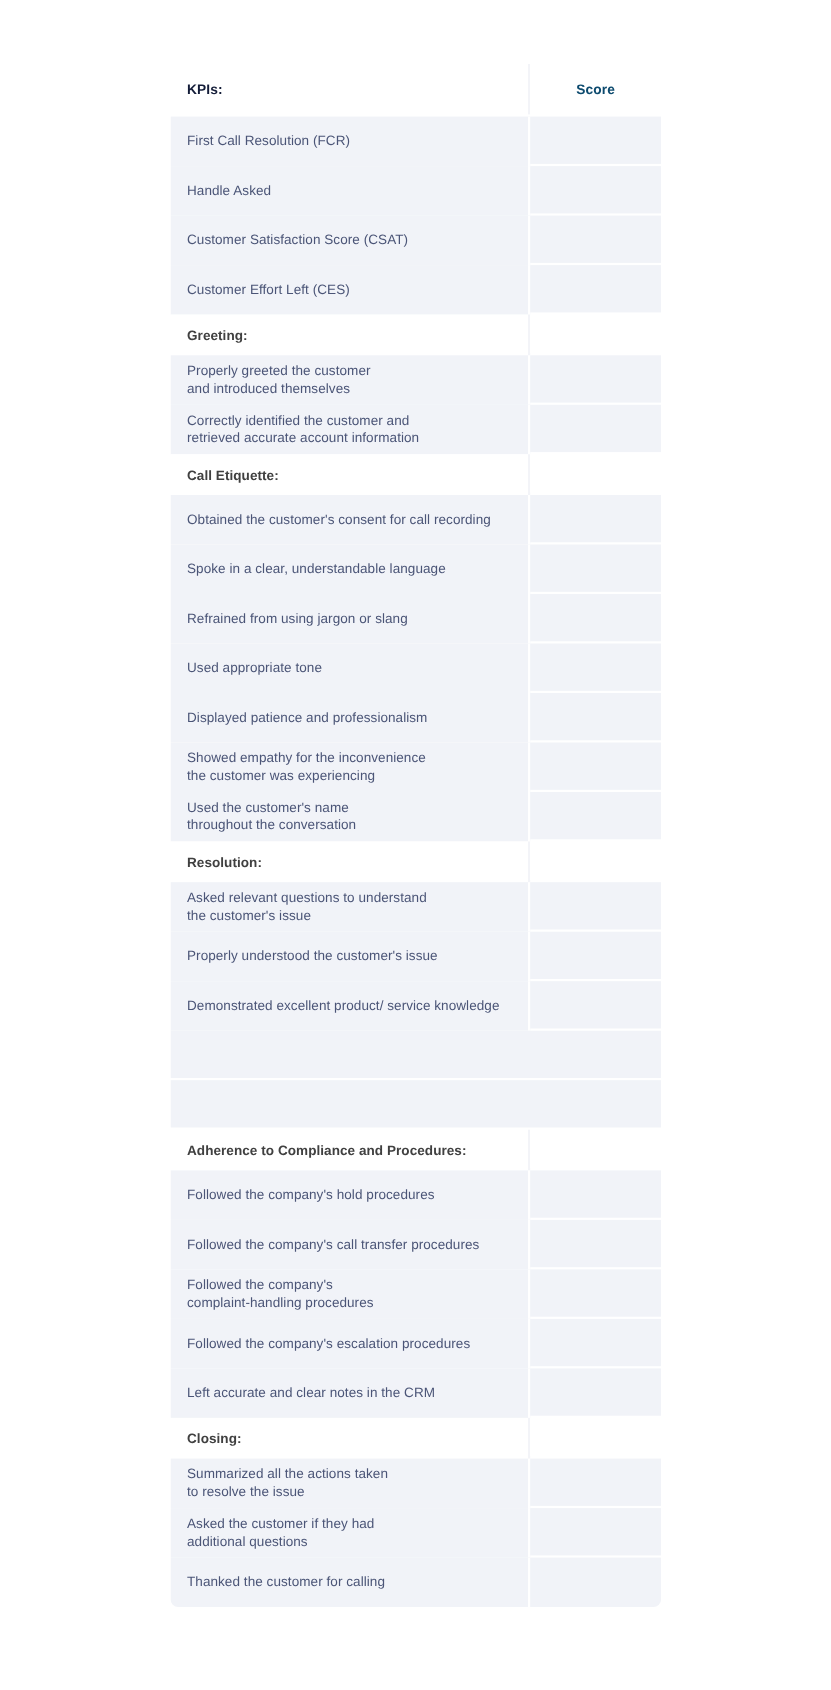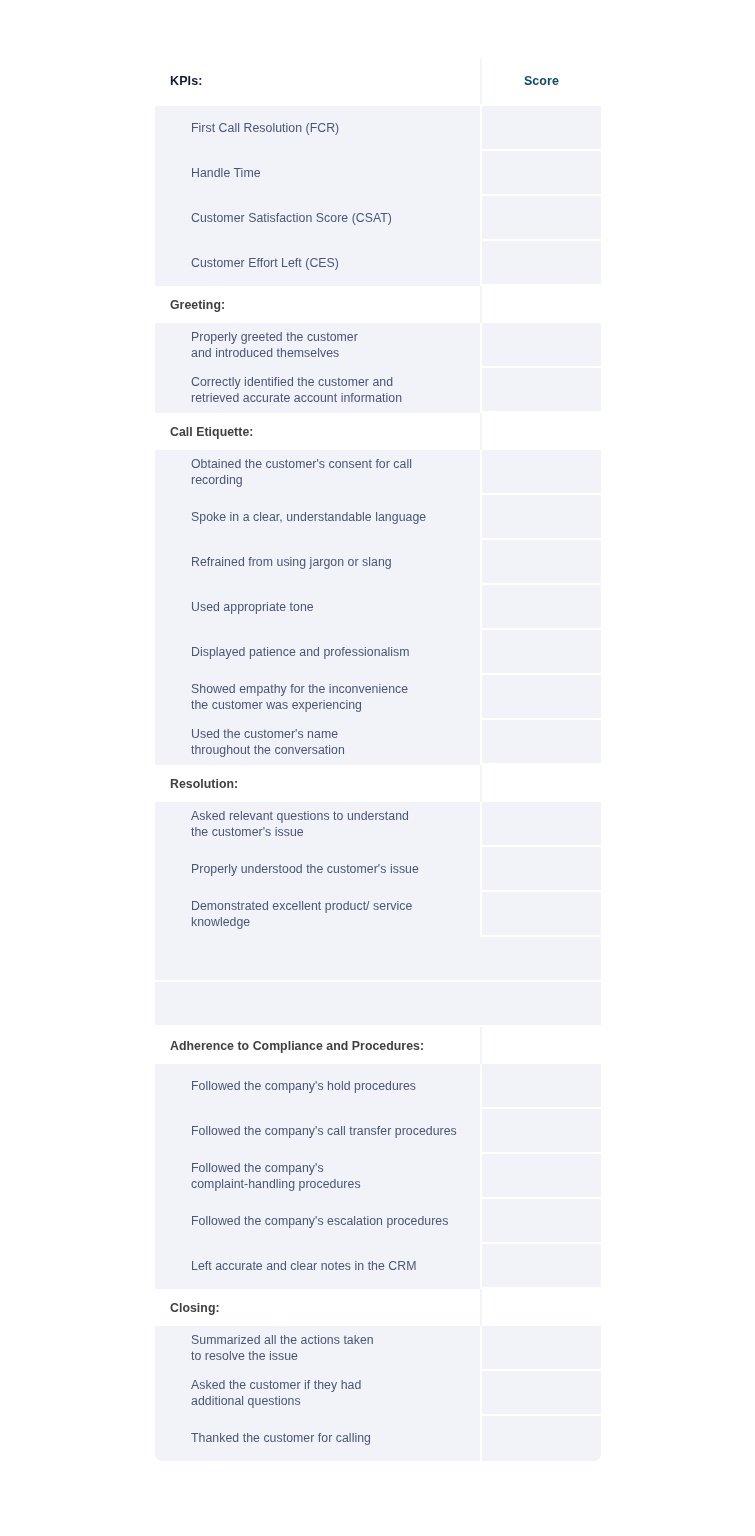--- a/index.html
+++ b/index.html
@@ -101,21 +101,20 @@
   .row.item.two-line { height: 45px; }
   .row.item.two-line .cell-label { height: 45px; }
 
   .item-text {
     font-size: 12.3px;
     font-weight: 400;
     color: #4b5577;
     line-height: 15.5px;
     letter-spacing: 0.05px;
     white-space: pre-line;
-    margin-left: 21px;
   }
 </style>
 </head>
 <body>
 
 <div class="page">
 
   <div class="scorecard">
 
     <div class="row header">
@@ -131,21 +130,21 @@
         <div class="row item">
           <div class="cell-label">
             <span class="item-text">First Call Resolution (FCR)</span>
           </div>
           <div class="cell-score">
             <span class="score-value"></span>
           </div>
         </div>
         <div class="row item">
           <div class="cell-label">
-            <span class="item-text">Handle Time</span>
+            <span class="item-text">Handle Asked</span>
           </div>
           <div class="cell-score">
             <span class="score-value"></span>
           </div>
         </div>
         <div class="row item">
           <div class="cell-label">
             <span class="item-text">Customer Satisfaction Score (CSAT)</span>
           </div>
           <div class="cell-score">

